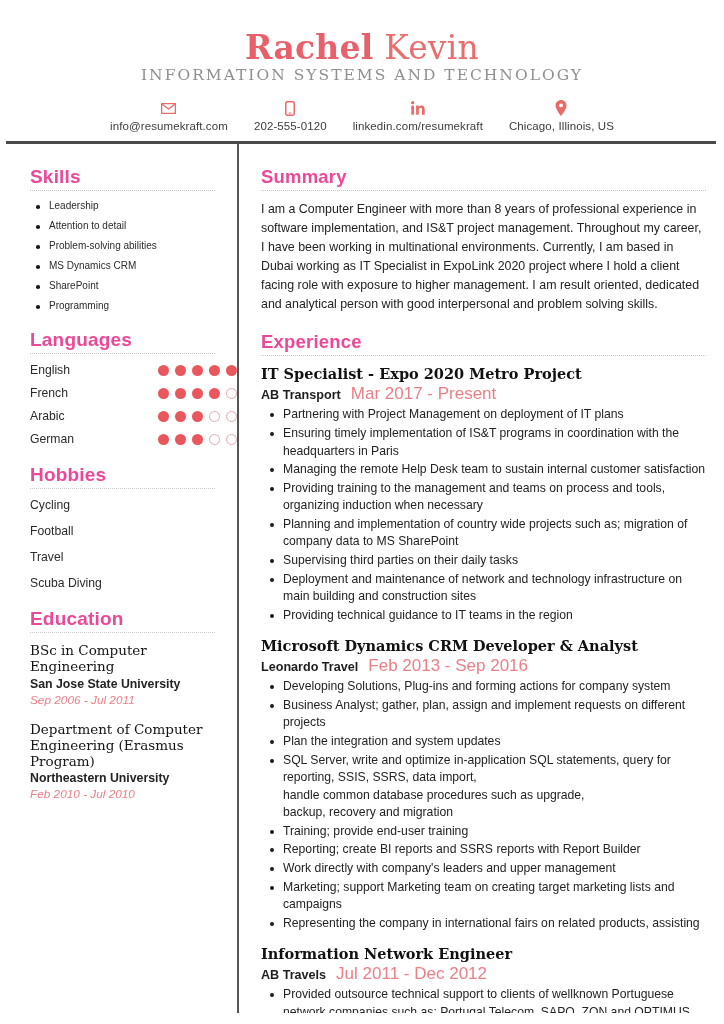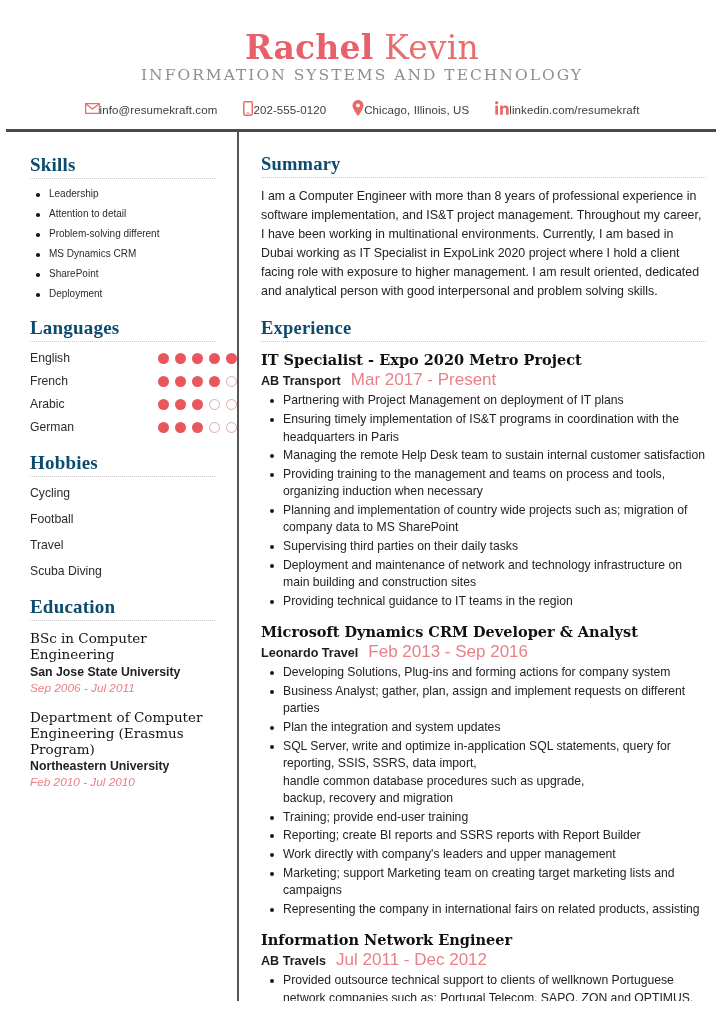--- a/index.html
+++ b/index.html
@@ -52,20 +52,21 @@
 
   .contact-row {
     margin-top: 16px;
     display: flex;
     justify-content: center;
     align-items: flex-end;
     gap: 0px;
   }
   .contact-item {
     display: flex;
+    flex-direction: column;
     align-items: center;
     padding: 0 13px;
   }
   .contact-icon {
     color: #ea6a6a;
     height: 16px;
     line-height: 16px;
     display: flex;
     align-items: center;
     justify-content: center;
@@ -102,24 +103,24 @@
     flex: 0 0 auto;
   }
   .col-right {
     flex: 1;
     box-sizing: border-box;
     padding: 22px 18px 0 22px;
     overflow: hidden;
   }
 
   .section-title {
-    font-family: Liberation Serif, serif;
+    font-family: Liberation Sans, sans-serif;
     font-size: 19px;
     font-weight: 700;
-    color: #0c4a6e;
+    color: #ec4899;
     margin: 0 0 2px 0;
     letter-spacing: 0.2px;
   }
   .section-title.right {
     font-size: 18.5px;
   }
   .dotted-rule {
     border-top: 1px dotted #c9c9c9;
     margin-bottom: 9px;
     height: 0;
@@ -287,57 +288,57 @@
           <svg width="10" height="15" viewBox="0 0 10 15" fill="none">
             <rect x="0.75" y="0.75" width="8.5" height="13.5" rx="1.4" stroke="currentColor" stroke-width="1.5"></rect>
             <rect x="3.4" y="11.4" width="3.2" height="1.2" rx="0.6" fill="currentColor"></rect>
           </svg>
         </span>
         <span class="contact-text">202-555-0120</span>
       </div>
 
       <div class="contact-item">
         <span class="contact-icon">
-          <svg width="12" height="16" viewBox="0 0 12 16" fill="currentColor">
-            <path d="M6 0C2.95 0 0.5 2.45 0.5 5.5C0.5 9.6 6 16 6 16S11.5 9.6 11.5 5.5C11.5 2.45 9.05 0 6 0Z"></path>
-            <circle cx="6" cy="5.4" r="1.9" fill="#ffffff"></circle>
-          </svg>
-        </span>
-        <span class="contact-text">Chicago, Illinois, US</span>
-      </div>
-
-      <div class="contact-item">
-        <span class="contact-icon">
           <svg width="14" height="14" viewBox="0 0 14 14" fill="currentColor">
             <rect x="0.3" y="4.6" width="2.7" height="9.1"></rect>
             <circle cx="1.65" cy="1.7" r="1.65"></circle>
             <path d="M5.1 4.6h2.6v1.25c0.45-0.8 1.45-1.45 2.75-1.45 2.05 0 3.25 1.25 3.25 3.8v5.5h-2.7V8.8c0-1.35-0.5-2.0-1.5-2.0-1.05 0-1.7 0.7-1.7 2.0v4.9H5.1z"></path>
           </svg>
         </span>
         <span class="contact-text">linkedin.com/resumekraft</span>
       </div>
 
+      <div class="contact-item">
+        <span class="contact-icon">
+          <svg width="12" height="16" viewBox="0 0 12 16" fill="currentColor">
+            <path d="M6 0C2.95 0 0.5 2.45 0.5 5.5C0.5 9.6 6 16 6 16S11.5 9.6 11.5 5.5C11.5 2.45 9.05 0 6 0Z"></path>
+            <circle cx="6" cy="5.4" r="1.9" fill="#ffffff"></circle>
+          </svg>
+        </span>
+        <span class="contact-text">Chicago, Illinois, US</span>
+      </div>
+
     </div>
     <div class="head-rule"></div>
   </div>
 
   <div class="columns">
 
     <div class="col-left">
 
       <div class="section">
         <div class="section-title">Skills</div>
         <div class="dotted-rule"></div>
         <ul class="bullets">
           <li>Leadership</li>
           <li>Attention to detail</li>
-          <li>Problem-solving different</li>
+          <li>Problem-solving abilities</li>
           <li>MS Dynamics CRM</li>
           <li>SharePoint</li>
-          <li>Deployment</li>
+          <li>Programming</li>
         </ul>
       </div>
 
       <div class="section">
         <div class="section-title">Languages</div>
         <div class="dotted-rule"></div>
         <div>
           <div class="lang-row">
             <span class="lang-name">English</span>
             <span class="dots">
@@ -442,21 +443,21 @@
         </div>
 
         <div class="exp-entry">
           <div class="exp-role">Microsoft Dynamics CRM Developer &amp; Analyst</div>
           <div class="exp-meta">
             <span class="exp-company">Leonardo Travel</span>
             <span class="exp-date">Feb 2013 - Sep 2016</span>
           </div>
           <ul class="exp-bullets">
             <li>Developing Solutions, Plug-ins and forming actions for company system</li>
-            <li>Business Analyst; gather, plan, assign and implement requests on different parties</li>
+            <li>Business Analyst; gather, plan, assign and implement requests on different projects</li>
             <li>Plan the integration and system updates</li>
             <li style="white-space:pre-line">SQL Server, write and optimize in-application SQL statements, query for reporting, SSIS, SSRS, data import,
 handle common database procedures such as upgrade,
 backup, recovery and migration</li>
             <li>Training; provide end-user training</li>
             <li>Reporting; create BI reports and SSRS reports with Report Builder</li>
             <li>Work directly with company's leaders and upper management</li>
             <li>Marketing; support Marketing team on creating target marketing lists and campaigns</li>
             <li>Representing the company in international fairs on related products, assisting</li>
           </ul>

